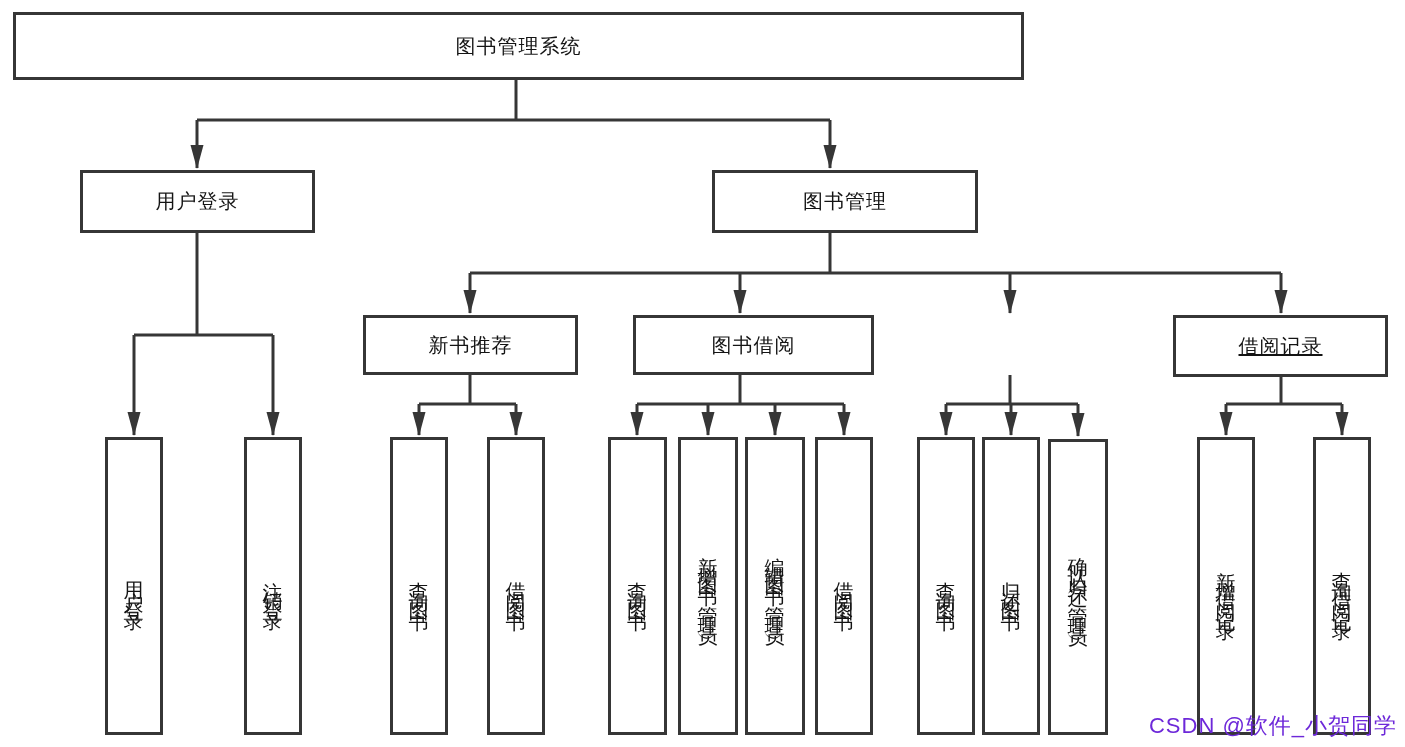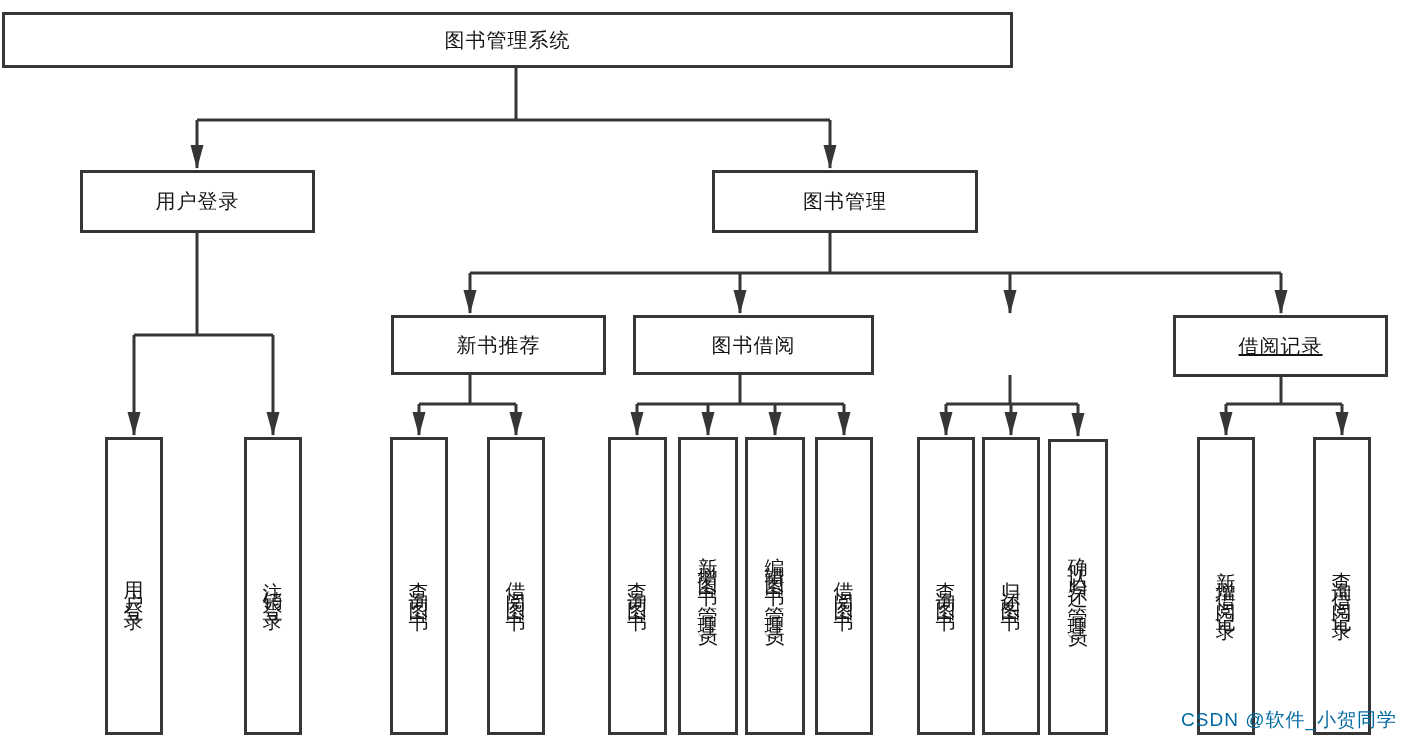--- a/index.html
+++ b/index.html
@@ -36,23 +36,23 @@
   .leaf {
     writing-mode: vertical-rl;
     text-orientation: mixed;
     font-size: 20px;
     letter-spacing: 10px;
     line-height: 1.0;
   }
   .watermark {
     position: absolute;
     right: 8px;
-    bottom: 14px;
-    font-size: 19px;
-    color: #0369a1;
+    bottom: 6px;
+    font-size: 22px;
+    color: #6d28d9;
     letter-spacing: 1px;
     z-index: 5;
     white-space: nowrap;
   }
 </style>
 </head>
 <body>
 
 <div id="stage">
 
@@ -99,26 +99,26 @@
       <path d="M1011,404 V435" marker-end="url(#arrow)"></path>
       <path d="M1078,404 V436" marker-end="url(#arrow)"></path>
 
       <path d="M1281,377 V404"></path>
       <path d="M1226,404 H1342"></path>
       <path d="M1226,404 V435" marker-end="url(#arrow)"></path>
       <path d="M1342,404 V435" marker-end="url(#arrow)"></path>
     </g>
   </svg>
 
-  <div class="box h-box" style="left:2px; top:12px; width:1011px; height:56px;">图书管理系统</div>
+  <div class="box h-box" style="left:13px; top:12px; width:1011px; height:68px;">图书管理系统</div>
 
   <div class="box h-box" style="left:80px; top:170px; width:235px; height:63px;">用户登录</div>
   <div class="box h-box" style="left:712px; top:170px; width:266px; height:63px;">图书管理</div>
 
-  <div class="box h-box" style="left:363px; top:315px; width:215px; height:60px;margin-left:28px;">新书推荐</div>
+  <div class="box h-box" style="left:363px; top:315px; width:215px; height:60px;">新书推荐</div>
   <div class="box h-box" style="left:633px; top:315px; width:241px; height:60px;">图书借阅</div>
   <div class="box h-box" style="left:1173px; top:315px; width:215px; height:62px;text-decoration:underline;">借阅记录</div>
 
   <div class="box leaf" style="left:105px; top:437px; width:58px; height:298px;">用户登录</div>
   <div class="box leaf" style="left:244px; top:437px; width:58px; height:298px;">注销登录</div>
 
   <div class="box leaf" style="left:390px; top:437px; width:58px; height:298px;">查询图书</div>
   <div class="box leaf" style="left:487px; top:437px; width:58px; height:298px;">借阅图书</div>
 
   <div class="box leaf" style="left:608px; top:437px; width:59px; height:298px;">查询图书</div>

